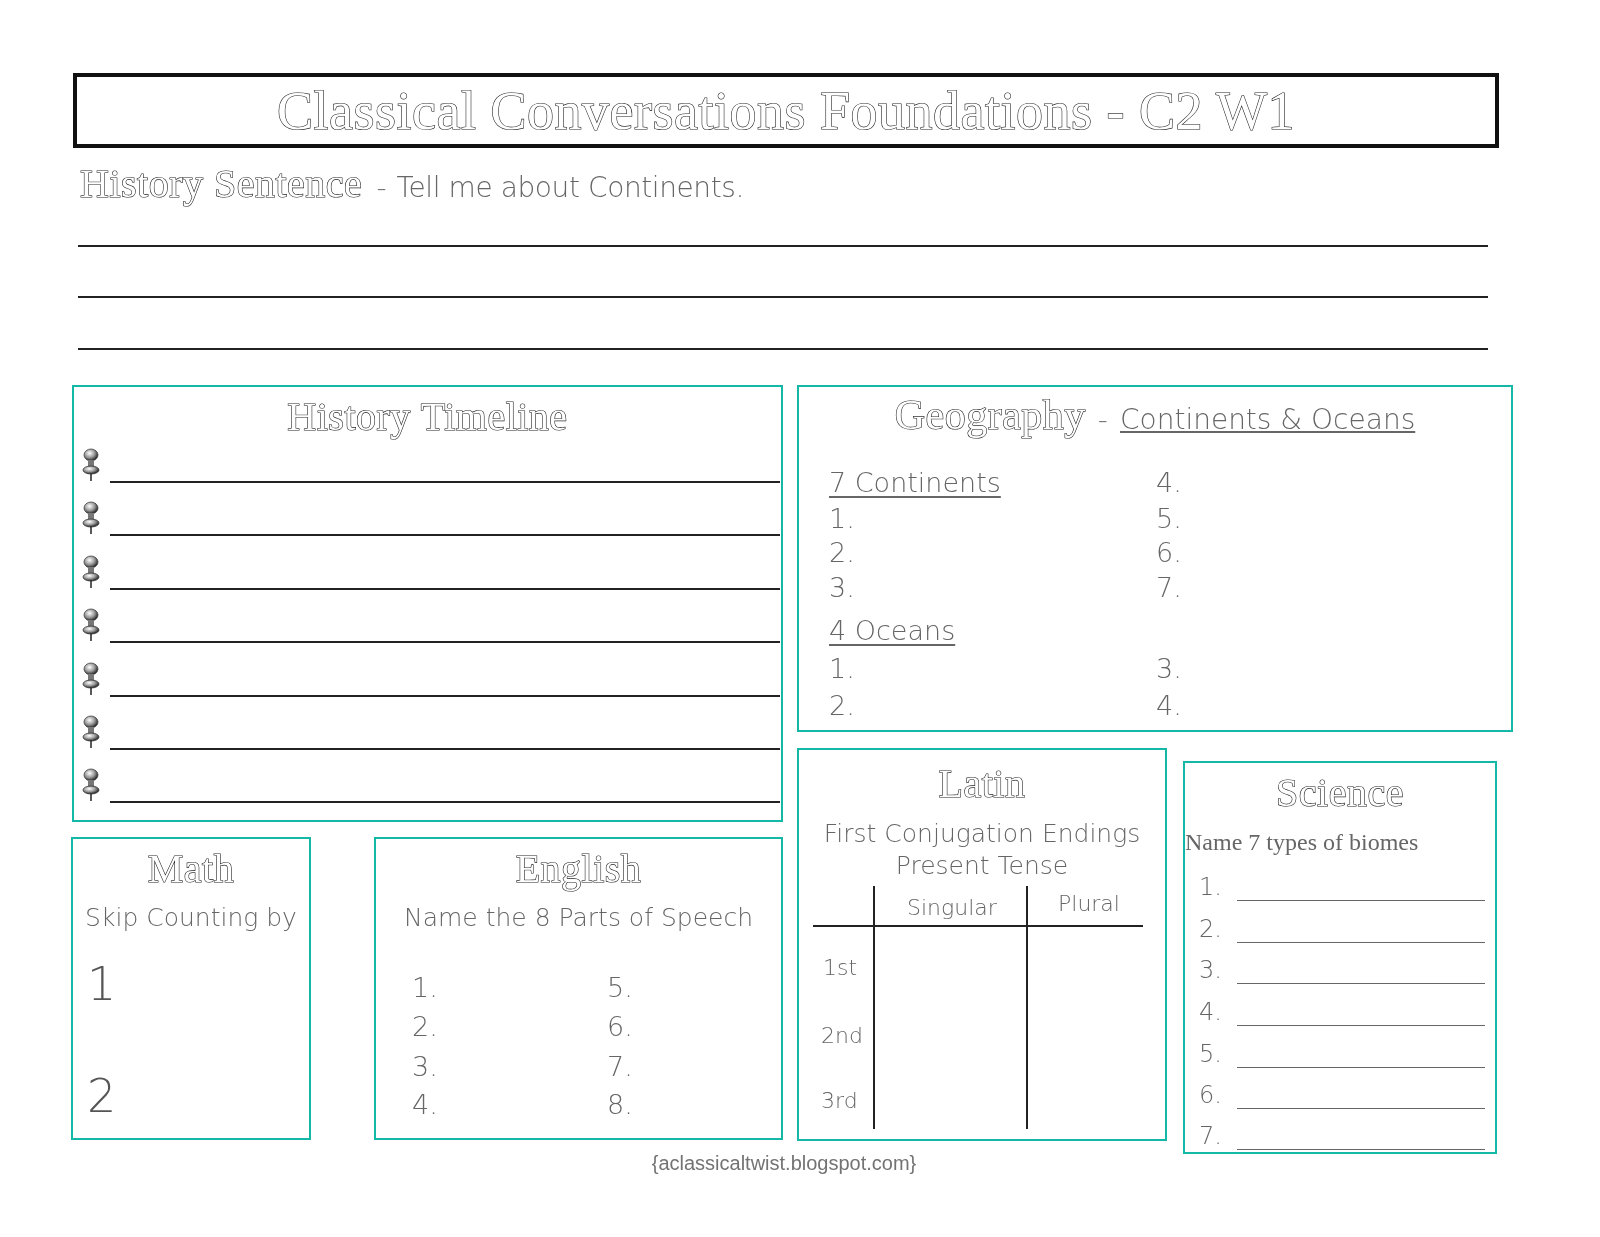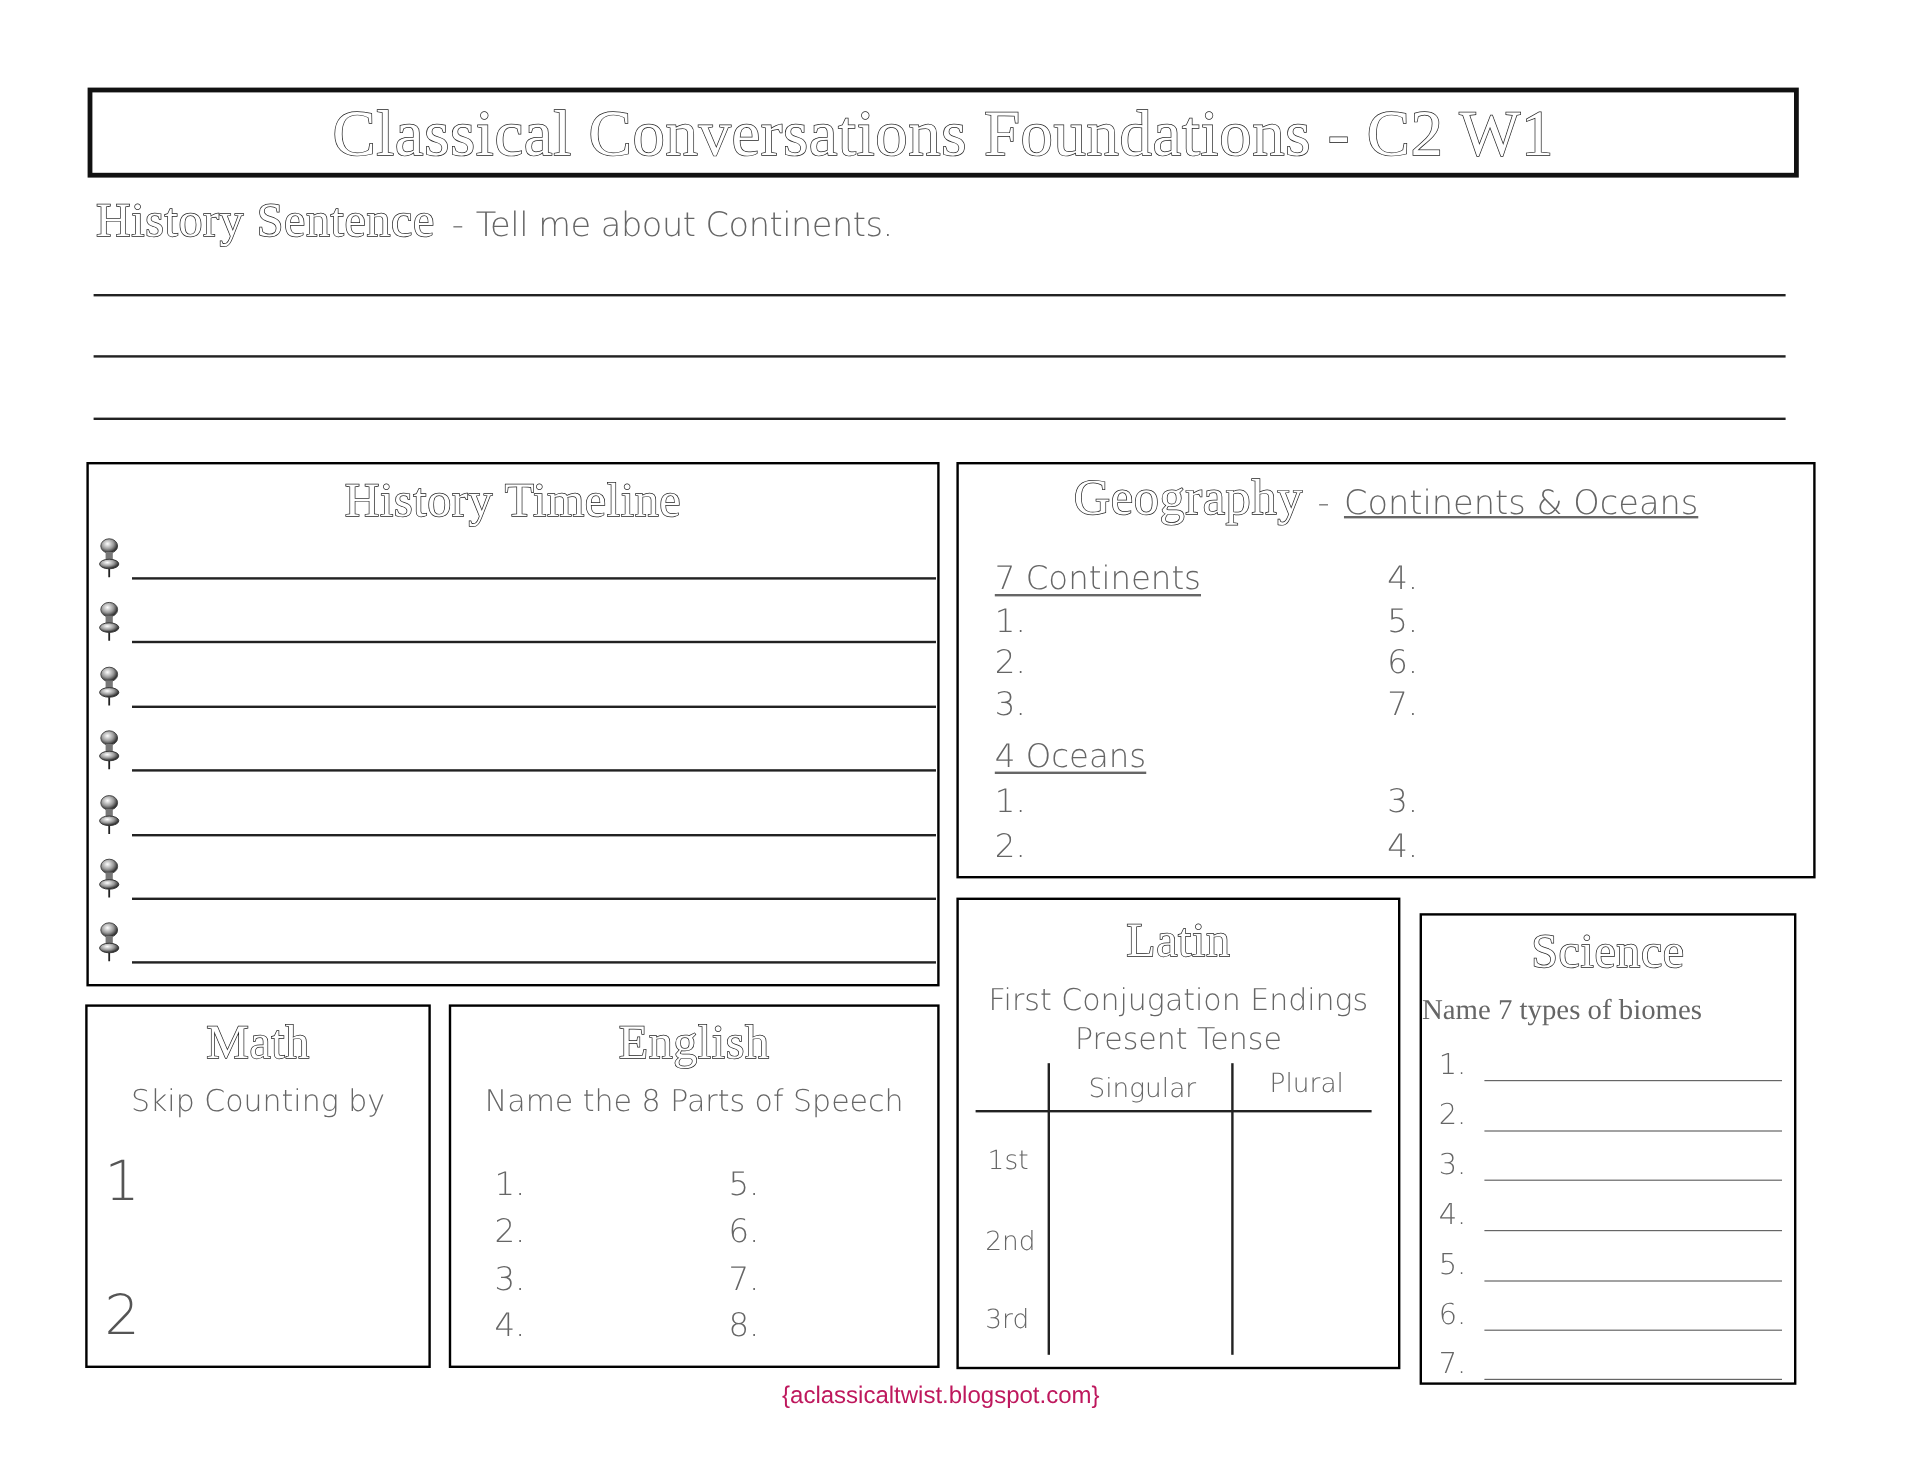--- a/index.html
+++ b/index.html
@@ -9,21 +9,21 @@
   .outline {
     font-family: "Liberation Serif", "DejaVu Serif", serif;
     color: #ffffff;
     -webkit-text-stroke: 1.2px #222;
     paint-order: stroke fill;
     letter-spacing: 0.5px;
   }
   .thin { font-family: "DejaVu Sans", sans-serif; font-weight: 200; color: #666; }
 
   .abs { position: absolute; justify-content: center; }
-  .box { position: absolute; border: 2px solid #000000; }
+  .box { position: absolute; border: 2px solid #14b8a6; }
 
   #title-box { left: 73px; top: 73px; width: 1426px; height: 75px; border: 4px solid #111; display: flex; align-items: center; justify-content: center; }
   #title-box .title { font-size: 54px; line-height: 1; }
 
   #hist-sent { left: 80px; top: 160px; display: flex; align-items: baseline; }
   #hist-sent .h { font-size: 40px; }
   #hist-sent .sep { font-size: 28px; margin: 0 10px 0 14px; color: #777; }
   #hist-sent .q { font-size: 28px; letter-spacing: -0.4px; }
 
   .answer-line { position: absolute; left: 78px; width: 1410px; height: 0; border-top: 2px solid #222; }
@@ -49,31 +49,31 @@
   .lat-hline { position: absolute; left: 14px; width: 330px; border-top: 2px solid #222; }
   .lat-vline { position: absolute; width: 0; border-left: 2px solid #222; }
 
   #science { left: 1183px; top: 748px; width: 314px; height: 393px; margin-top: 13px; }
   #science .head { position: absolute; top: 6px; width: 100%; text-align: center; font-size: 40px; }
   #science .sub { position: absolute; top: 66px; width: 100%; text-align: left; font-size: 24px; font-family: Liberation Serif, serif; }
   .sci-row { position: absolute; left: 14px; width: 286px; height: 30px; font-size: 24px; }
   .sci-row .num { position: absolute; left: 0; top: 0; }
   .sci-row .blank { position: absolute; left: 38px; right: 0; bottom: 2px; border-top: 1.5px solid #666; }
 
-  #math { left: 71px; top: 837px; width: 288px; height: 303px; }
+  #math { left: 71px; top: 837px; width: 240px; height: 303px; }
   #math .head { position: absolute; top: 6px; width: 100%; text-align: center; font-size: 40px; }
   #math .sub { position: absolute; top: 64px; width: 100%; text-align: center; font-size: 25px; }
   #math .big { position: absolute; left: 14px; font-size: 46px; font-weight: 200; color: #555; }
 
   #english { left: 374px; top: 837px; width: 409px; height: 303px; }
   #english .head { position: absolute; top: 6px; width: 100%; text-align: center; font-size: 40px; }
   #english .sub { position: absolute; top: 64px; width: 100%; text-align: center; font-size: 25px; white-space: nowrap; }
   .eng-item { position: absolute; font-size: 27px; line-height: 1; }
 
-  #footer { left: 0; top: 1152px; width: 1568px; text-align: center; font-family: "Liberation Sans", sans-serif; font-size: 20px; color: #be185d; }
+  #footer { left: 0; top: 1152px; width: 1568px; text-align: center; font-family: "Liberation Sans", sans-serif; font-size: 20px; color: #737373; }
 </style>
 </head>
 <body>
 
 <div id="title-box" class="box">
   <span class="title outline">Classical Conversations Foundations - C2 W1</span>
 </div>
 
 <div id="hist-sent" class="abs">
   <span class="h outline">History Sentence</span>

